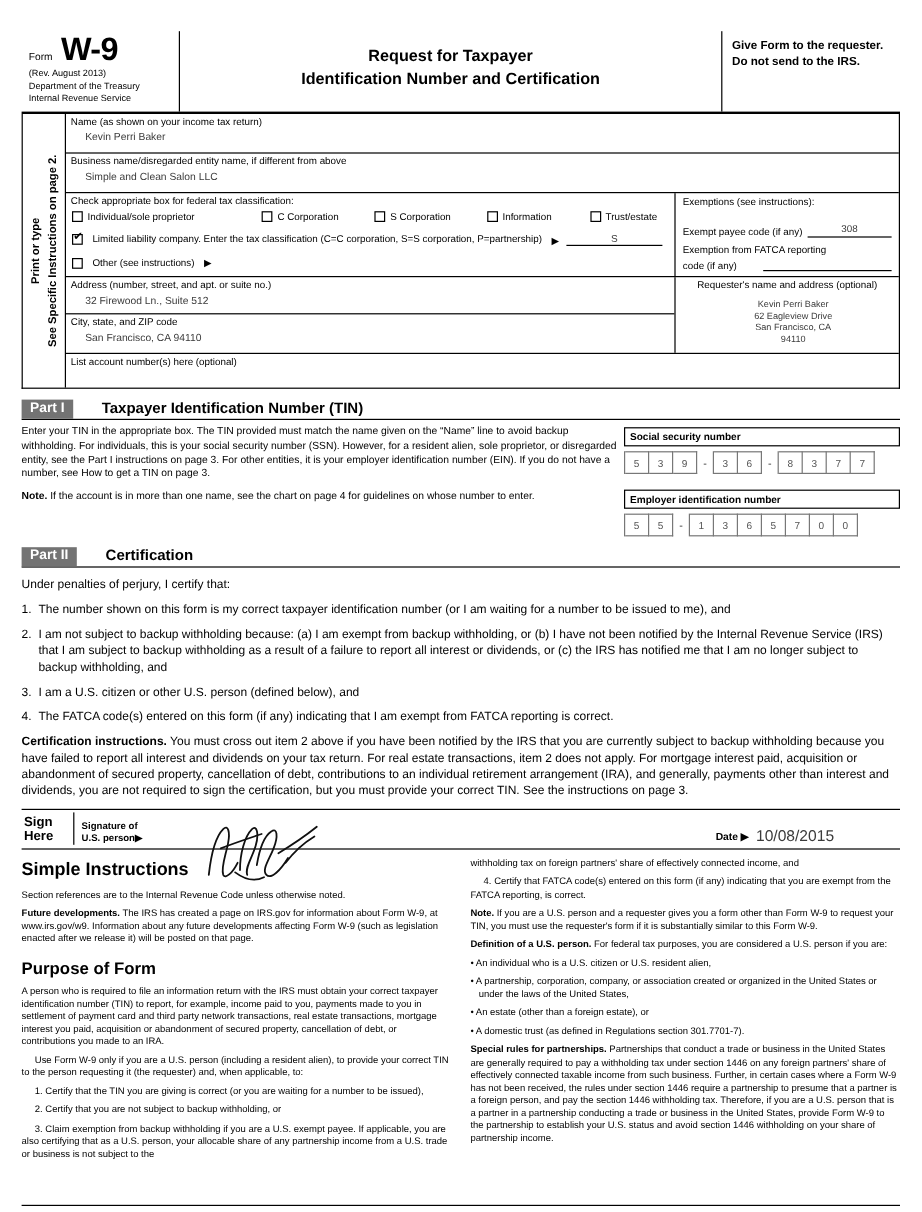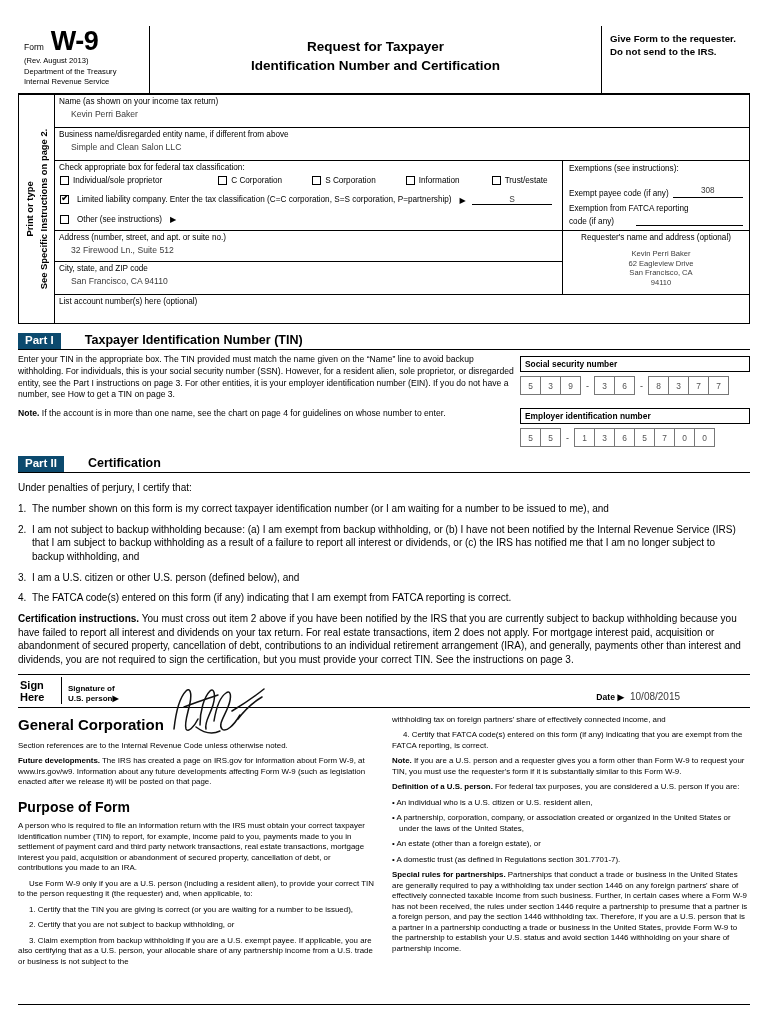--- a/index.html
+++ b/index.html
@@ -73,21 +73,21 @@
   .addr-left .sub-row { border-bottom: 1.2px solid #000; height: 31px; }
   .addr-left .sub-row.last { border-bottom: none; height: 32px; }
   .req { width: 186px; padding: 2px 5px 4px 5px; text-align: center; }
   .req .cap { padding: 0; }
   .req .rv { font-size: 7.6px; line-height: 1.26; color: #3b3b3b; padding-left: 10px; margin-top: 6px; }
   .acct { height: 28px; }
 
   
   .sect { margin: 9px 18px 0 18px; }
   .parthdr { display: flex; align-items: stretch; border-bottom: 1.6px solid #000; }
-  .partbadge { background: #0c4a6e; color: #fff; font-weight: bold; font-size: 11.5px;
+  .partbadge { background: #737373; color: #fff; font-weight: bold; font-size: 11.5px;
       padding: 1px 7px 2px 7px; }
   .parttitle { font-weight: bold; font-size: 12.5px; margin-left: 24px; padding-bottom: 2px; }
   .p1 { display: flex; gap: 6px; margin: 4px 18px 0 18px; }
   .p1-left { width: 496px; font-size: 8.6px; line-height: 1.37; }
   .p1-left p { margin: 0 0 7px 0; }
   .p1-right { flex: 1; padding-top: 2px; }
   .tinbox { border: 1.2px solid #000; font-size: 8.4px; font-weight: bold;
       padding: 2px 4px; margin-bottom: 4px; }
   .digits { display: flex; align-items: center; }
   .dcell { width: 20px; height: 19px; border: 1px solid #777; border-left: none;
@@ -106,21 +106,21 @@
   
   .sign { display: flex; margin: 3px 18px 0 18px; border-top: 1.6px solid #000;
      border-bottom: 1.6px solid #000; height: 34px; align-items: center; }
   .sign .sh { width: 44px; font-weight: bold; font-size: 11px; line-height: 1.08;
      padding: 3px 0 0 2px; border-right: 1.1px solid #000; }
   .sign .sl { width: 98px; font-size: 8px; font-weight: bold; line-height: 1.25; padding: 6px 0 0 6px; }
   .sign .sigarea { flex: 1; position: relative; }
   .sign .sigarea svg { position: absolute; left: 6px; top: -10px; }
   .sign .dl { width: 150px; font-size: 8.6px; font-weight: bold; padding-top: 12px; text-align: right;
      padding-right: 6px; }
-  .sign .dv { width: 120px; font-size: 10px; color: #3b3b3b; padding-top: 12px; }
+  .sign .dv { width: 120px; font-size: 13px; color: #3b3b3b; padding-top: 12px; }
 
   
   .gi { display: flex; margin: 7px 18px 0 18px; gap: 16px; }
   .gcol { flex: 1; font-size: 7.9px; line-height: 1.33; }
   .gcol h2 { font-size: 15px; font-weight: bold; margin: 0 0 6px 0; }
   .gcol h3 { font-size: 14px; font-weight: bold; margin: 10px 0 5px 0; }
   .gcol p { margin: 0 0 5px 0; }
   .gcol p.ind { text-indent: 11px; }
   .gcol p.bul { padding-left: 7px; text-indent: -7px; }
 
@@ -353,21 +353,21 @@
           <path d="M30 46 C38 52, 46 54, 54 50"></path>
         </g>
       </svg>
     </div>
     <div class="dl"><span>Date</span> <span>▶</span></div>
     <div class="dv">10/08/2015</div>
   </div>
 
   <div class="gi">
     <div class="gcol">
-      <h2>General Corporation</h2>
+      <h2>Simple Instructions</h2>
       <p>Section references are to the Internal Revenue Code unless otherwise noted.</p>
       <p><span class="bld">Future developments.</span><span> The IRS has created a page on IRS.gov for information about Form W-9, at www.irs.gov/w9. Information about any future developments affecting Form W-9 (such as legislation enacted after we release it) will be posted on that page.</span></p>
       <h3>Purpose of Form</h3>
       <p>A person who is required to file an information return with the IRS must obtain your correct taxpayer identification number (TIN) to report, for example, income paid to you, payments made to you in settlement of payment card and third party network transactions, real estate transactions, mortgage interest you paid, acquisition or abandonment of secured property, cancellation of debt, or contributions you made to an IRA.</p>
       <p class="ind">Use Form W-9 only if you are a U.S. person (including a resident alien), to provide your correct TIN to the person requesting it (the requester) and, when applicable, to:</p>
       <p class="ind">1. Certify that the TIN you are giving is correct (or you are waiting for a number to be issued),</p>
       <p class="ind">2. Certify that you are not subject to backup withholding, or</p>
       <p class="ind">3. Claim exemption from backup withholding if you are a U.S. exempt payee. If applicable, you are also certifying that as a U.S. person, your allocable share of any partnership income from a U.S. trade or business is not subject to the</p>
     </div>
     <div class="gcol">

